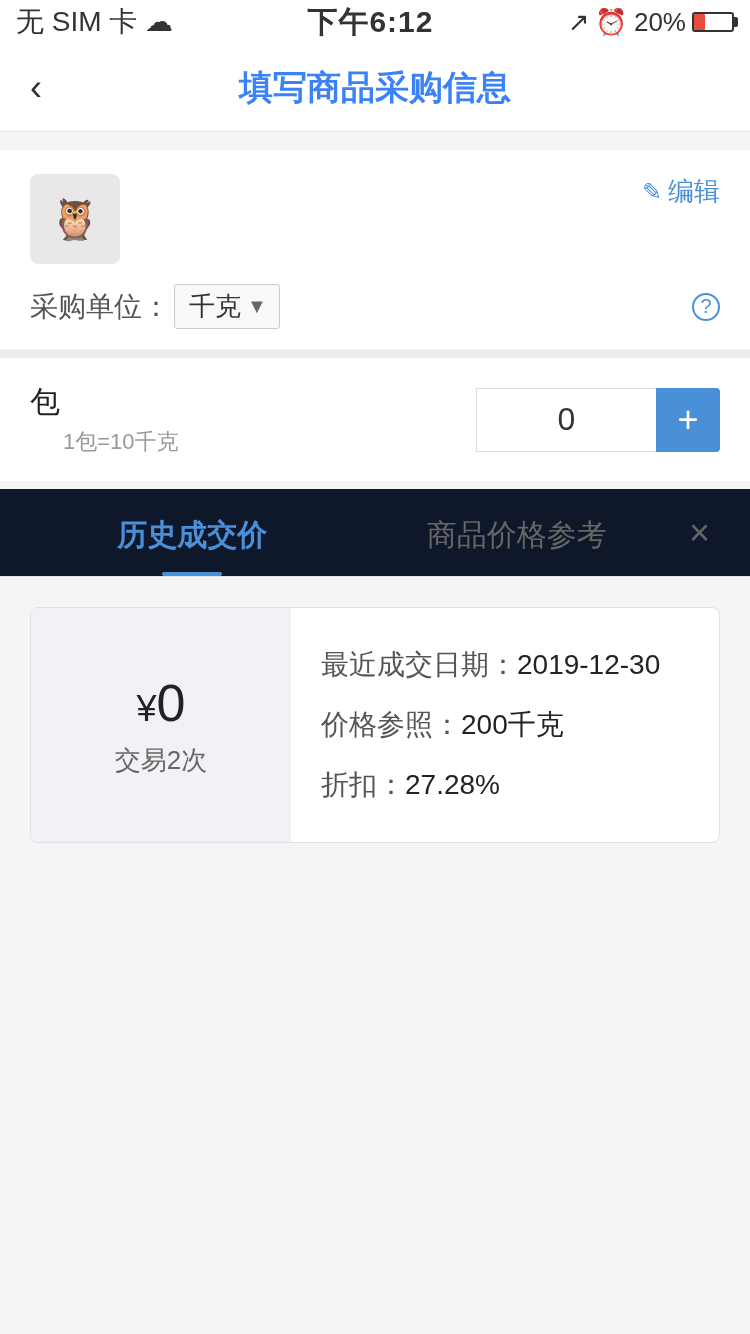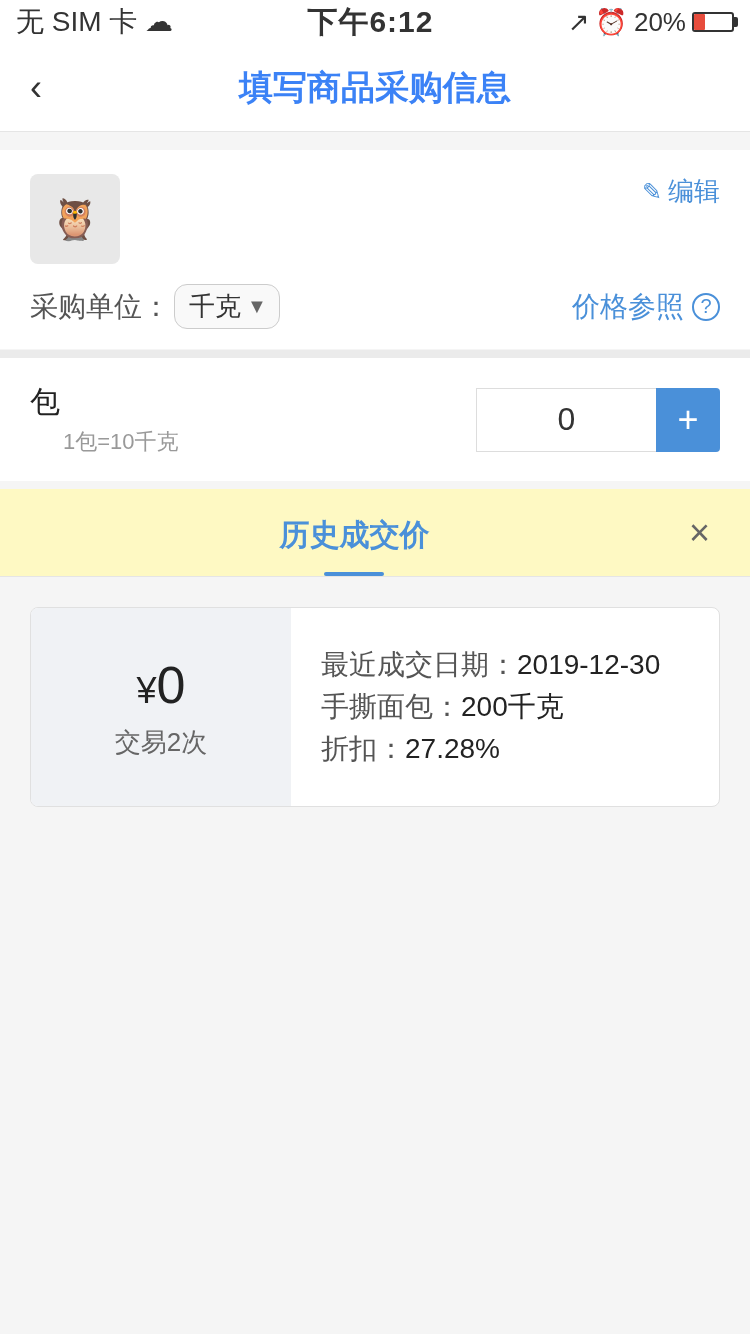--- a/index.html
+++ b/index.html
@@ -148,21 +148,21 @@
       margin-top: 20px;
     }
     .unit-label {
       font-size: 28px;
       color: #555;
     }
     .unit-select {
       display: inline-flex;
       align-items: center;
       border: 1px solid #ccc;
-      border-radius: 13px;
+      border-radius: 3px;
       padding: 4px 12px 4px 14px;
       font-size: 26px;
       color: #333;
       background: #f9f9f9;
       gap: 6px;
       cursor: pointer;
     }
     .unit-arrow {
       font-size: 20px;
       color: #666;
@@ -237,21 +237,21 @@
       align-items: center;
       justify-content: center;
       cursor: pointer;
       border-radius: 0 4px 4px 0;
     }
 
     
     .tab-bar {
       display: flex;
       align-items: center;
-      background: #fef9c3;
+      background: #0f172a;
       padding: 0 30px;
       margin-top: 8px;
       border-bottom: 1px solid #e5e5e5;
       position: relative;
     }
     .tab-item {
       flex: 1;
       text-align: center;
       padding: 26px 0 20px;
       font-size: 30px;
@@ -314,20 +314,21 @@
     .price-tx-count {
       font-size: 26px;
       color: #666;
       margin-top: 10px;
     }
     .price-info-right {
       flex: 1;
       padding: 36px 30px;
       display: flex;
       flex-direction: column;
+      gap: 18px;
     }
     .price-detail-row {
       font-size: 28px;
       color: #333;
       line-height: 1.5;
     }
     .price-detail-label {
       color: #555;
     }
     .price-detail-value {
@@ -382,58 +383,58 @@
 
     <div class="product-unit-row">
       <div style="display:flex;align-items:center;gap:4px;">
         <span class="unit-label">采购单位：</span>
         <div class="unit-select">
           <span>千克</span>
           <span class="unit-arrow">▼</span>
         </div>
       </div>
       <div class="price-ref">
-        <span>价格参照</span>
         <div class="price-ref-icon">?</div>
       </div>
     </div>
   </div>
 
   <div class="quantity-row">
     <div class="quantity-label-wrap">
       <span class="qty-main-label">包</span>
       <span class="qty-sub-label">1包=10千克</span>
     </div>
     <div class="qty-input-wrap">
       <input type="text" class="qty-input" value="0" style="">
       <button class="qty-plus-btn">+</button>
     </div>
   </div>
 
   <div class="tab-bar">
     <div class="tab-item active">历史成交价</div>
+    <div class="tab-item">商品价格参考</div>
     <div class="tab-close">×</div>
   </div>
 
   <div class="price-info-section">
     <div class="price-info-card">
 
       <div class="price-info-left">
         <div class="price-value">
           <span class="price-currency">¥</span><span>0</span>
         </div>
         <div class="price-tx-count">交易2次</div>
       </div>
 
       <div class="price-info-right">
         <div class="price-detail-row">
           <span class="price-detail-label">最近成交日期：</span><span class="price-detail-value">2019-12-30</span>
         </div>
         <div class="price-detail-row">
-          <span class="price-detail-label">手撕面包：</span><span class="price-detail-value">200千克</span>
+          <span class="price-detail-label">价格参照：</span><span class="price-detail-value">200千克</span>
         </div>
         <div class="price-detail-row">
           <span class="price-detail-label">折扣：</span><span class="price-detail-value">27.28%</span>
         </div>
       </div>
 
     </div>
   </div>
 
 </div>

